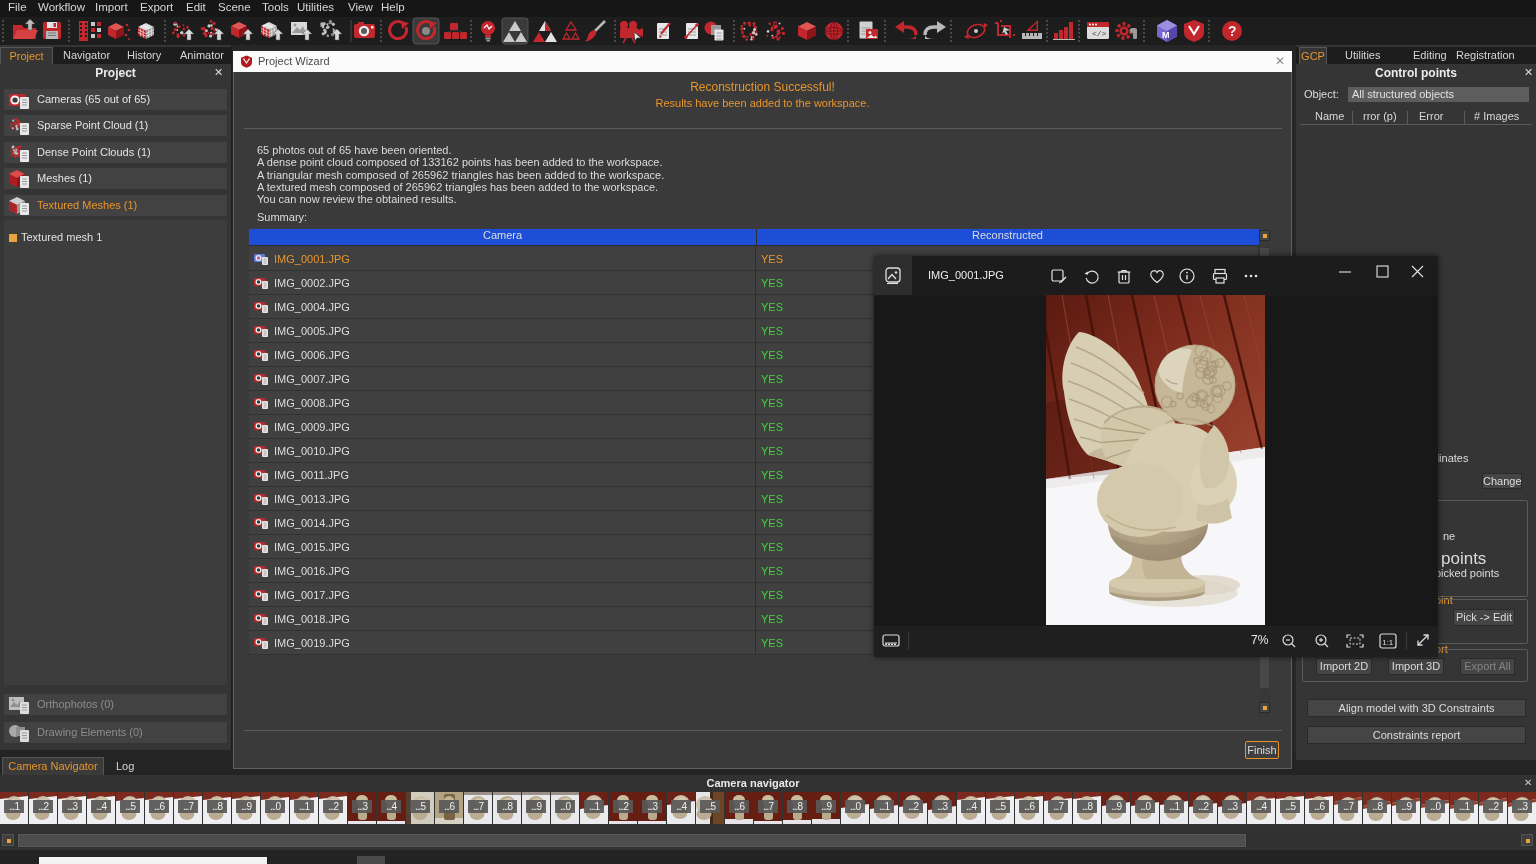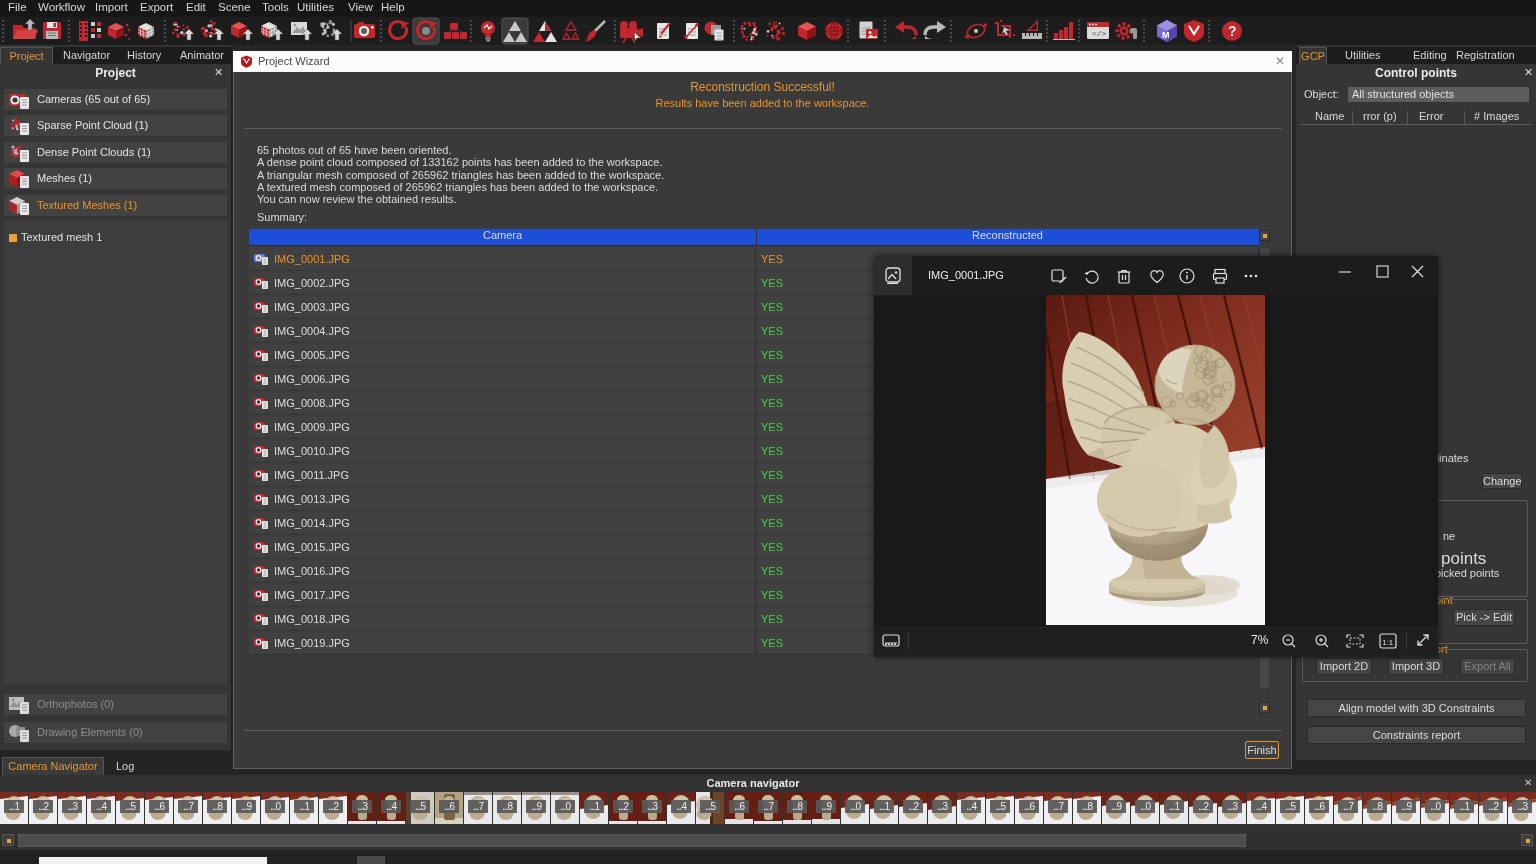--- a/index.html
+++ b/index.html
@@ -735,63 +735,63 @@
             <td style=""><svg width="15" height="14" style="vertical-align:-3px;margin:0 5px 0 5px">
                 <rect x="0" y="2" width="11" height="8" rx="1.5" fill="#c1272d"></rect>
                 <circle cx="4.5" cy="6" r="3" fill="#ededed"></circle>
                 <circle cx="4.5" cy="6" r="1.7" fill="#3a3a3a"></circle>
                 <rect x="8" y="5" width="6" height="8" rx="1" fill="#e6e6e6"></rect>
                 <g stroke="#9a9a9a" stroke-width="0.8">
                   <line x1="9.5" y1="7" x2="12.5" y2="7"></line>
                   <line x1="9.5" y1="9" x2="12.5" y2="9"></line>
                   <line x1="9.5" y1="11" x2="12.5" y2="11"></line>
                 </g>
-              </svg>IMG_0003.JPG</td>
+              </svg>IMG_0004.JPG</td>
             <td style="color:#3fd23f;padding-left:5px">YES</td>
           </tr>
           <tr>
             <td style=""><svg width="15" height="14" style="vertical-align:-3px;margin:0 5px 0 5px">
                 <rect x="0" y="2" width="11" height="8" rx="1.5" fill="#c1272d"></rect>
                 <circle cx="4.5" cy="6" r="3" fill="#ededed"></circle>
                 <circle cx="4.5" cy="6" r="1.7" fill="#3a3a3a"></circle>
                 <rect x="8" y="5" width="6" height="8" rx="1" fill="#e6e6e6"></rect>
                 <g stroke="#9a9a9a" stroke-width="0.8">
                   <line x1="9.5" y1="7" x2="12.5" y2="7"></line>
                   <line x1="9.5" y1="9" x2="12.5" y2="9"></line>
                   <line x1="9.5" y1="11" x2="12.5" y2="11"></line>
                 </g>
-              </svg>IMG_0004.JPG</td>
+              </svg>IMG_0005.JPG</td>
             <td style="color:#3fd23f;padding-left:5px">YES</td>
           </tr>
           <tr>
             <td style=""><svg width="15" height="14" style="vertical-align:-3px;margin:0 5px 0 5px">
                 <rect x="0" y="2" width="11" height="8" rx="1.5" fill="#c1272d"></rect>
                 <circle cx="4.5" cy="6" r="3" fill="#ededed"></circle>
                 <circle cx="4.5" cy="6" r="1.7" fill="#3a3a3a"></circle>
                 <rect x="8" y="5" width="6" height="8" rx="1" fill="#e6e6e6"></rect>
                 <g stroke="#9a9a9a" stroke-width="0.8">
                   <line x1="9.5" y1="7" x2="12.5" y2="7"></line>
                   <line x1="9.5" y1="9" x2="12.5" y2="9"></line>
                   <line x1="9.5" y1="11" x2="12.5" y2="11"></line>
                 </g>
-              </svg>IMG_0005.JPG</td>
+              </svg>IMG_0006.JPG</td>
             <td style="color:#3fd23f;padding-left:5px">YES</td>
           </tr>
           <tr>
             <td style=""><svg width="15" height="14" style="vertical-align:-3px;margin:0 5px 0 5px">
                 <rect x="0" y="2" width="11" height="8" rx="1.5" fill="#c1272d"></rect>
                 <circle cx="4.5" cy="6" r="3" fill="#ededed"></circle>
                 <circle cx="4.5" cy="6" r="1.7" fill="#3a3a3a"></circle>
                 <rect x="8" y="5" width="6" height="8" rx="1" fill="#e6e6e6"></rect>
                 <g stroke="#9a9a9a" stroke-width="0.8">
                   <line x1="9.5" y1="7" x2="12.5" y2="7"></line>
                   <line x1="9.5" y1="9" x2="12.5" y2="9"></line>
                   <line x1="9.5" y1="11" x2="12.5" y2="11"></line>
                 </g>
-              </svg>IMG_0006.JPG</td>
+              </svg>IMG_0007.JPG</td>
             <td style="color:#3fd23f;padding-left:5px">YES</td>
           </tr>
           <tr>
             <td style=""><svg width="15" height="14" style="vertical-align:-3px;margin:0 5px 0 5px">
                 <rect x="0" y="2" width="11" height="8" rx="1.5" fill="#c1272d"></rect>
                 <circle cx="4.5" cy="6" r="3" fill="#ededed"></circle>
                 <circle cx="4.5" cy="6" r="1.7" fill="#3a3a3a"></circle>
                 <rect x="8" y="5" width="6" height="8" rx="1" fill="#e6e6e6"></rect>
                 <g stroke="#9a9a9a" stroke-width="0.8">
                   <line x1="9.5" y1="7" x2="12.5" y2="7"></line>

